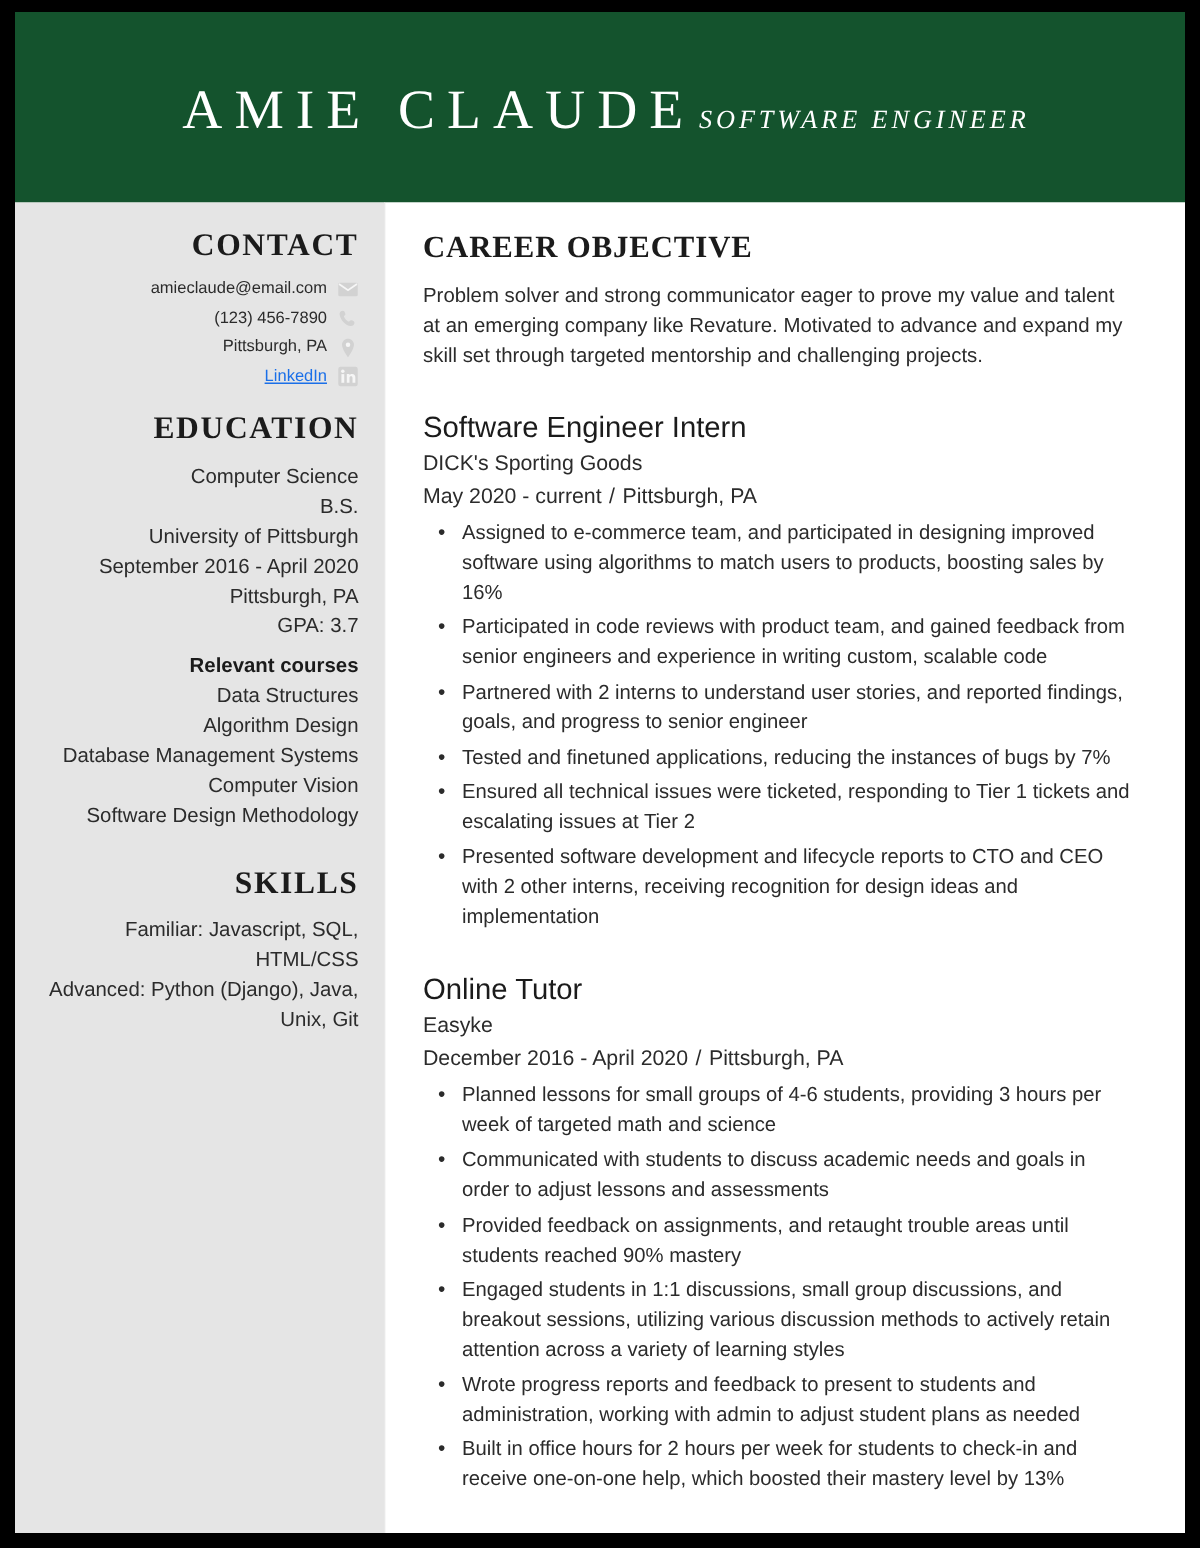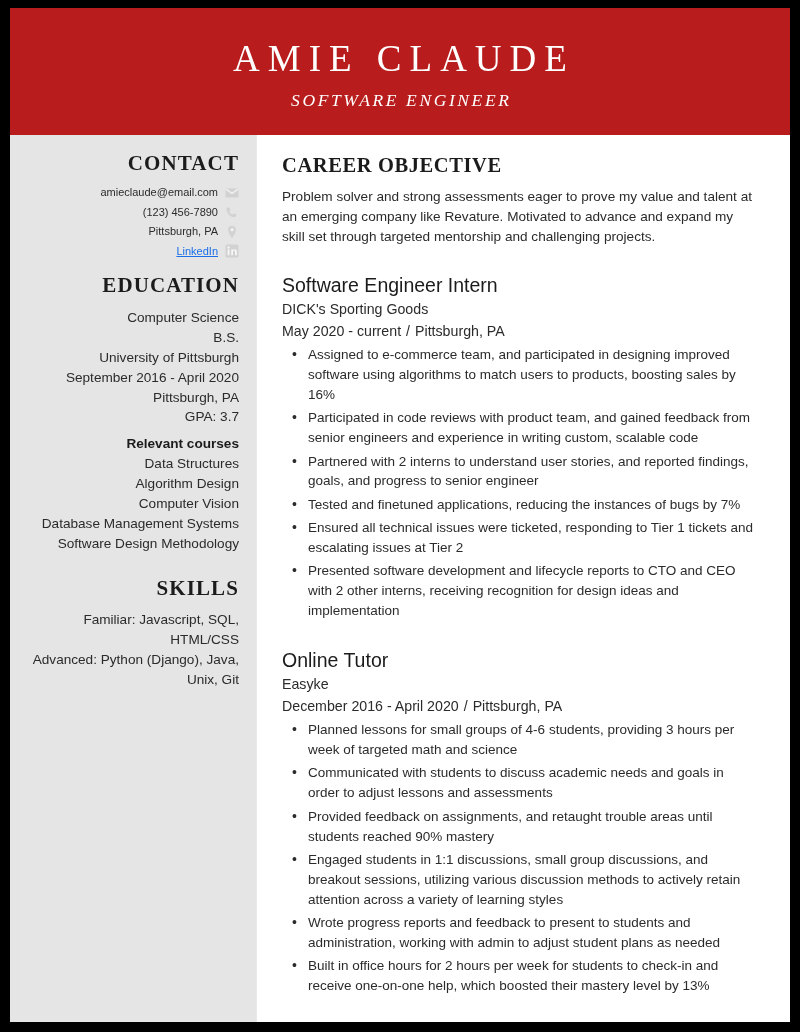--- a/index.html
+++ b/index.html
@@ -21,25 +21,25 @@
     height: 1014px;
     background: #ffffff;
     position: relative;
     overflow: hidden;
     display: flex;
     flex-direction: column;
   }
 
   
   .banner {
-    background: #b91c1c;
+    background: #14532d;
     height: 127px;
     flex: 0 0 127px;
     display: flex;
-    flex-direction: column;
+    flex-direction: row;
     align-items: center;
     justify-content: center;
     padding-top: 6px;
   }
 
   .banner-name {
     font-family: "Liberation Serif", serif;
     color: #ffffff;
     font-size: 37px;
     letter-spacing: 8px;
@@ -269,39 +269,39 @@
         <div class="side-line">B.S.</div>
         <div class="side-line">University of Pittsburgh</div>
         <div class="side-line">September 2016 - April 2020</div>
         <div class="side-line">Pittsburgh, PA</div>
         <div class="side-line">GPA: 3.7</div>
 
         <div class="side-sub">
           <div class="side-line bold">Relevant courses</div>
           <div class="side-line">Data Structures</div>
           <div class="side-line">Algorithm Design</div>
+          <div class="side-line">Database Management Systems</div>
           <div class="side-line">Computer Vision</div>
-          <div class="side-line">Database Management Systems</div>
           <div class="side-line">Software Design Methodology</div>
         </div>
       </div>
 
       <div class="side-block" style="margin-top:22px;">
         <div class="side-heading">SKILLS</div>
         <div class="side-line" style="margin-top:4px;">Familiar: Javascript, SQL, HTML/CSS</div>
         <div class="side-line">Advanced: Python (Django), Java, Unix, Git</div>
       </div>
 
     </aside>
 
     <section class="main">
 
       <div>
         <div class="main-heading">CAREER OBJECTIVE</div>
-        <p class="objective">Problem solver and strong assessments eager to prove my value and talent at an emerging company like Revature. Motivated to advance and expand my skill set through targeted mentorship and challenging projects.</p>
+        <p class="objective">Problem solver and strong communicator eager to prove my value and talent at an emerging company like Revature. Motivated to advance and expand my skill set through targeted mentorship and challenging projects.</p>
       </div>
 
       <div>
 
         <div class="exp-block">
           <div class="job-title">Software Engineer Intern</div>
           <div class="job-company">DICK's Sporting Goods</div>
           <div class="job-meta">
             <span>May 2020 - current</span><span class="sep">/</span><span>Pittsburgh, PA</span>
           </div>

